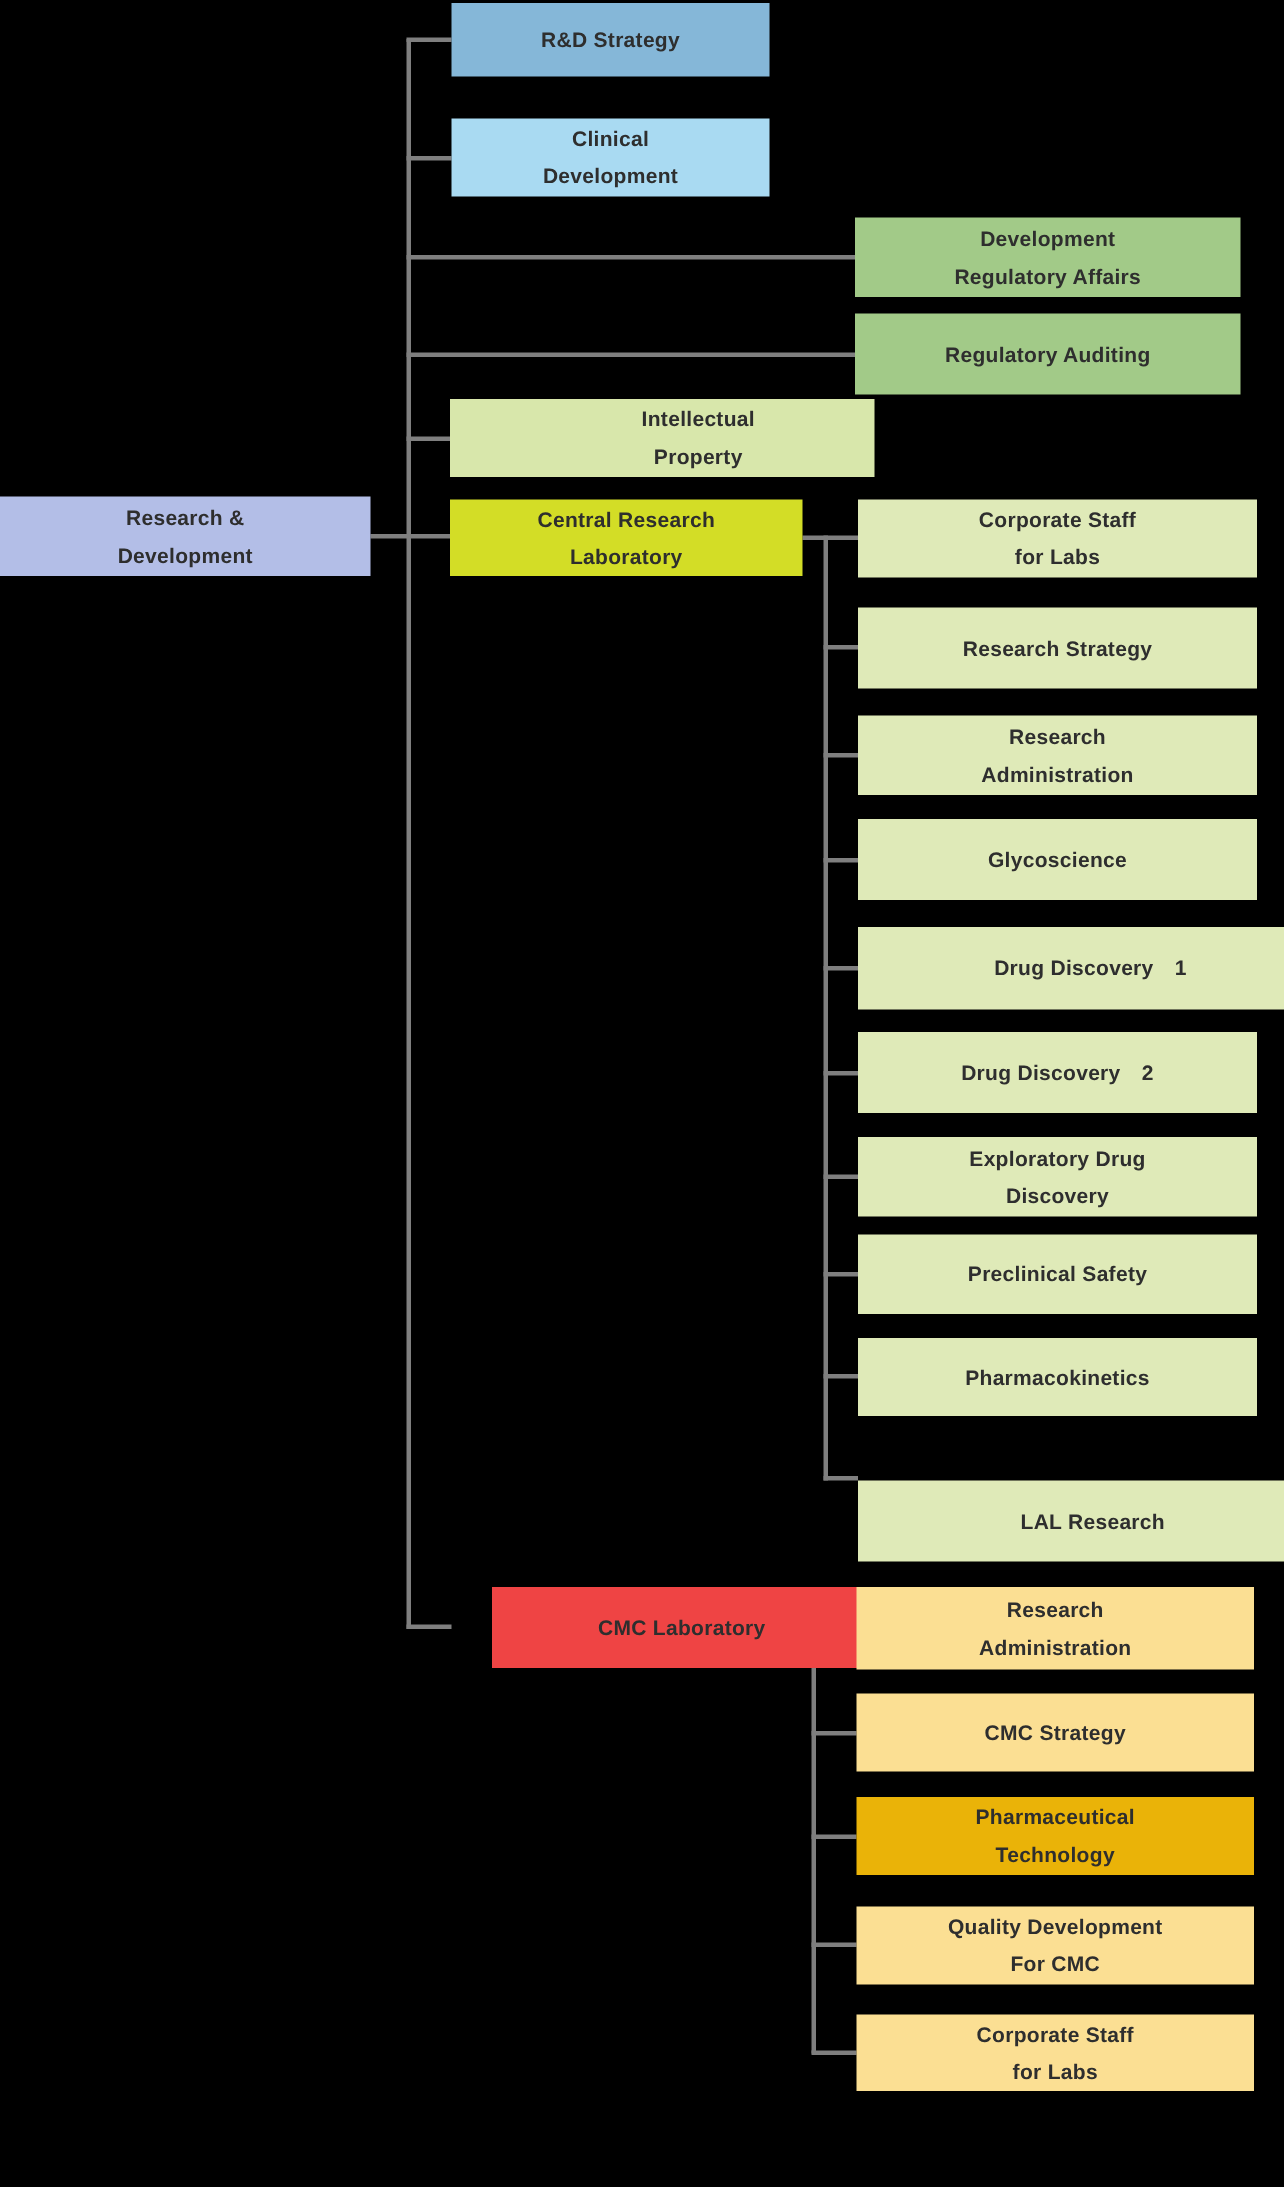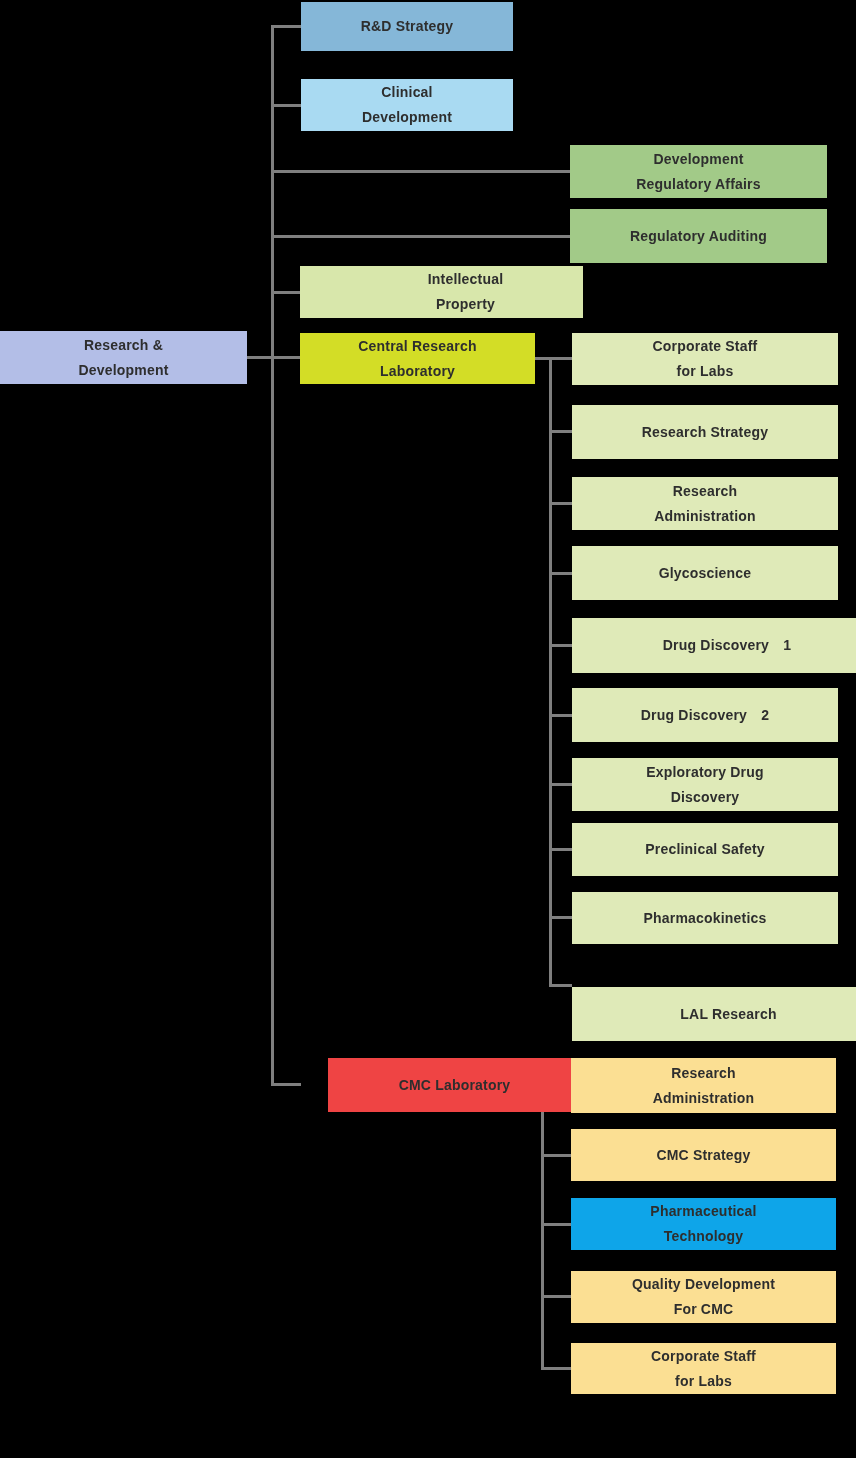--- a/index.html
+++ b/index.html
@@ -87,20 +87,20 @@
   <div class="node" style="left: 572px; top: 688px; width: 266px; height: 54px; background: rgb(223, 234, 184);">Drug Discovery　2</div>
   <div class="node" style="left: 572px; top: 758px; width: 266px; height: 53px; background: rgb(223, 234, 184);">Exploratory Drug
 Discovery</div>
   <div class="node" style="left: 572px; top: 823px; width: 266px; height: 53px; background: rgb(223, 234, 184);">Preclinical Safety</div>
   <div class="node" style="left: 572px; top: 892px; width: 266px; height: 52px; background: rgb(223, 234, 184);">Pharmacokinetics</div>
   <div class="node" style="left: 572px; top: 959px; width: 313px; height: 54px; background: rgb(223, 234, 184); margin-top: 28px;">LAL Research</div>
 
   <div class="node" style="left: 571px; top: 1058px; width: 265px; height: 55px; background: rgb(251, 223, 147);">Research
 Administration</div>
   <div class="node" style="left: 571px; top: 1129px; width: 265px; height: 52px; background: rgb(251, 223, 147);">CMC Strategy</div>
-  <div class="node" style="left: 571px; top: 1198px; width: 265px; height: 52px; background: #0ea5e9;">Pharmaceutical
+  <div class="node" style="left: 571px; top: 1198px; width: 265px; height: 52px; background: #eab308;">Pharmaceutical
 Technology</div>
   <div class="node" style="left: 571px; top: 1271px; width: 265px; height: 52px; background: rgb(251, 223, 147);">Quality Development
 For CMC</div>
   <div class="node" style="left: 571px; top: 1343px; width: 265px; height: 51px; background: rgb(251, 223, 147);">Corporate Staff
 for Labs</div>
 
 </div>
 
 </body></html>

